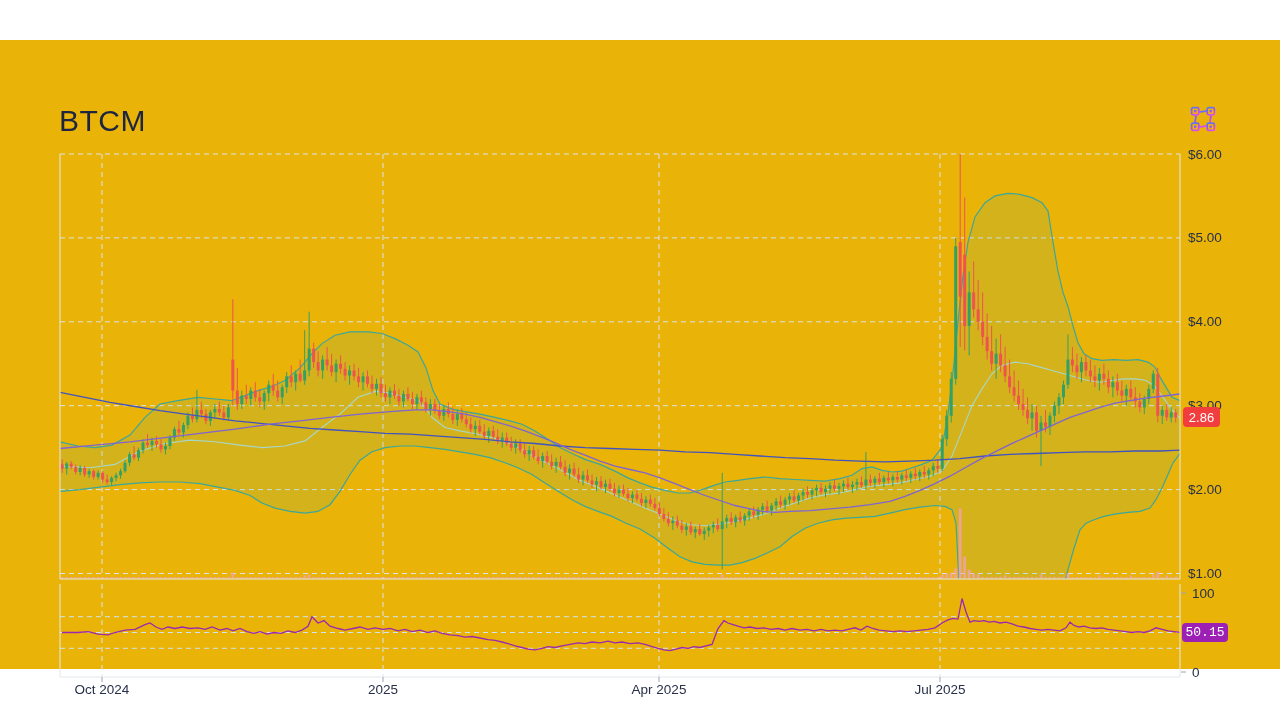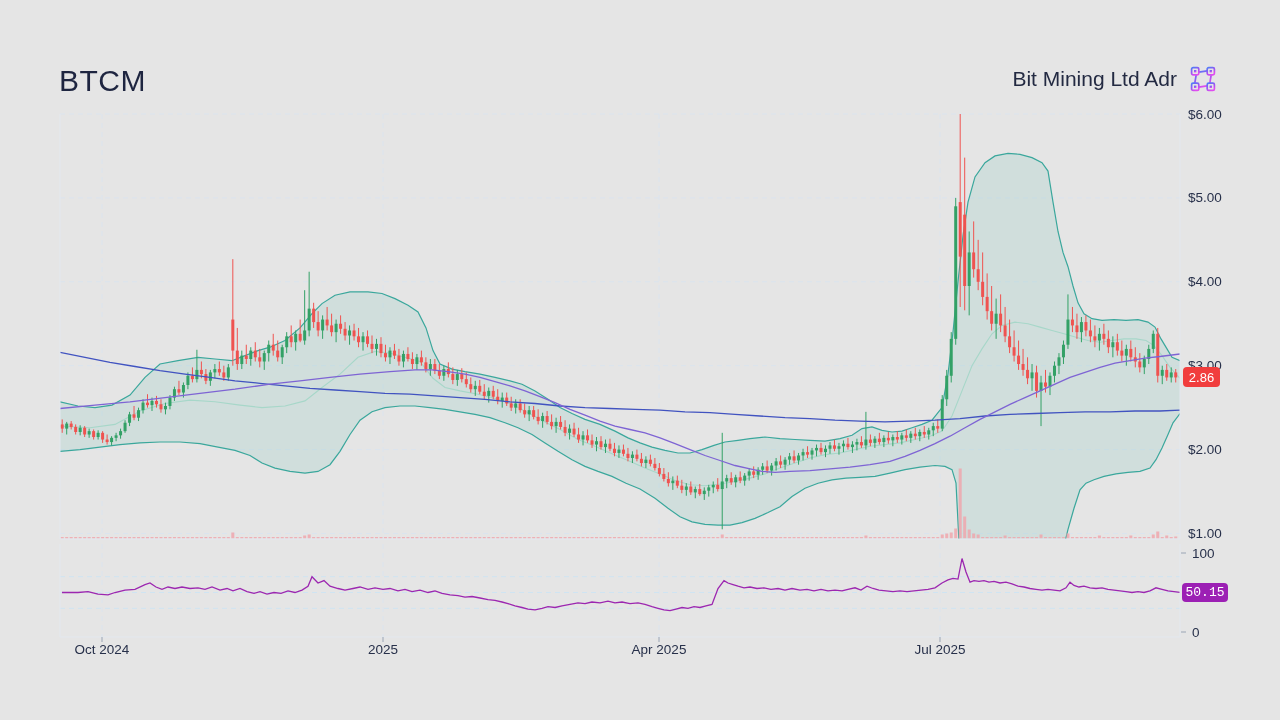--- a/index.html
+++ b/index.html
@@ -1,32 +1,31 @@
 <!DOCTYPE html>
 <html><head>
 <meta charset="utf-8">
 <style>
   html,body{margin:0;padding:0;width:1280px;height:720px;background:#ffffff;overflow:hidden;
     font-family:"Liberation Sans","DejaVu Sans",sans-serif;}
-  #page{position:relative;width:1280px;height:720px;background:#e5e5e5;}
+  #page{position:relative;width:1280px;height:629px;background:#eab308;margin-top:40px;}
   #symbol-title{position:absolute;left:59px;top:64px;font-size:30px;font-weight:500;color:#1e2540;letter-spacing:.5px;}
   #company-group{position:absolute;right:64px;top:66px;display:flex;align-items:center;gap:13px;}
   #company-name{font-size:21px;font-weight:500;color:#232a42;}
   #chart-svg{position:absolute;left:0;top:0;}
   svg text{font-family:"Liberation Sans","DejaVu Sans",sans-serif;}
   .badge{position:absolute;color:#fff;font-size:13px;display:flex;align-items:center;justify-content:center;
     border-radius:4px;z-index:5;text-align:center;}
 </style>
 </head>
 <body>
 
 <div id="page">
   <div id="symbol-title">BTCM</div>
   <div id="company-group">
-    <span id="company-name">Bit Mining Ltd Adr</span>
     <span style="display:inline-flex;cursor:pointer;">
       <svg width="26" height="26" viewBox="0 0 26 26">
         <defs>
           <linearGradient id="ng" x1="0" y1="0" x2="0.55" y2="1">
             <stop offset="0" stop-color="#4d7ef7"></stop>
             <stop offset="0.55" stop-color="#9a55f3"></stop>
             <stop offset="1" stop-color="#e04df0"></stop>
           </linearGradient>
         </defs>
         <g fill="none" stroke="url(#ng)" stroke-width="1.7">

